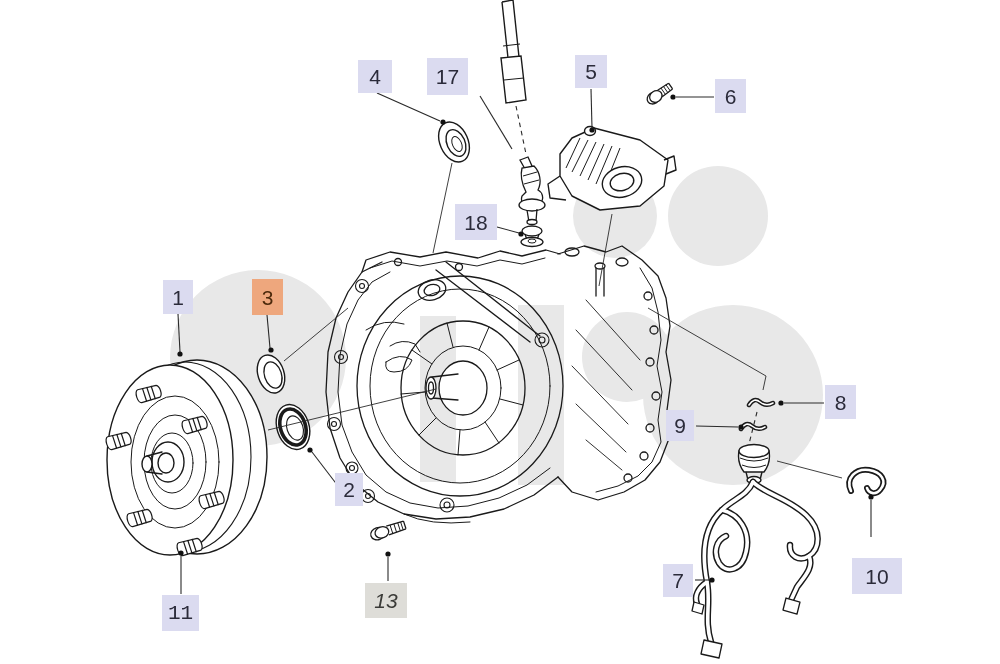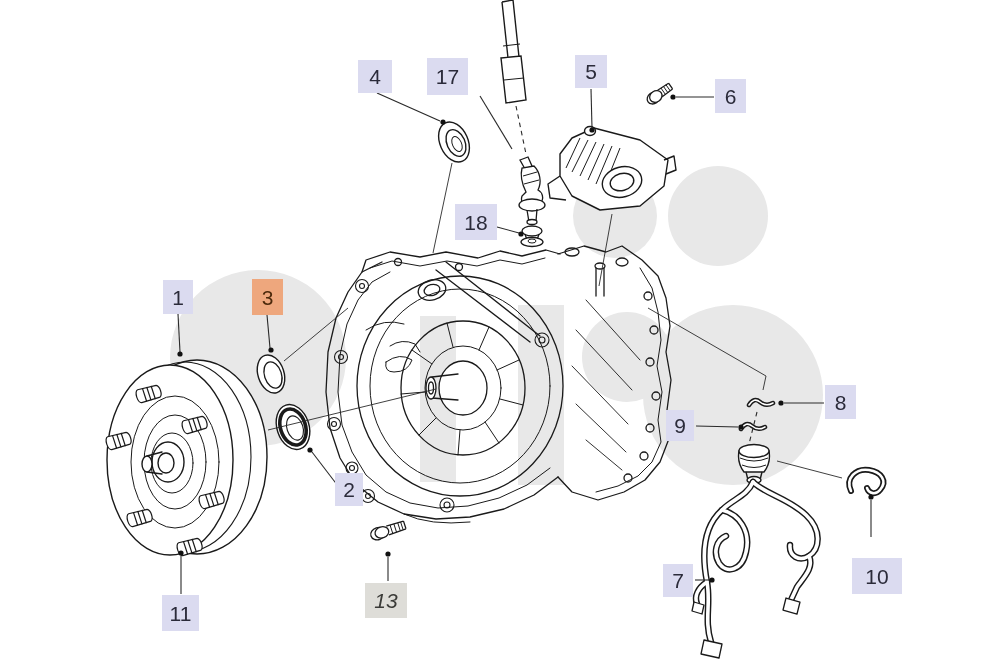--- a/index.html
+++ b/index.html
@@ -273,21 +273,21 @@
 
 <div id="labels-layer">
       <div class="part-label" style="left: 163px; top: 280px; width: 30px; height: 34px;">1</div>
       <div class="part-label highlight" style="left: 252px; top: 279px; width: 31px; height: 36px;">3</div>
       <div class="part-label" style="left: 358px; top: 60px; width: 34px; height: 33px;">4</div>
       <div class="part-label" style="left: 427px; top: 58px; width: 41px; height: 37px;">17</div>
       <div class="part-label" style="left: 575px; top: 55px; width: 32px; height: 33px;">5</div>
       <div class="part-label" style="left: 715px; top: 79px; width: 31px; height: 34px;">6</div>
       <div class="part-label" style="left: 455px; top: 204px; width: 42px; height: 36px;">18</div>
       <div class="part-label" style="left: 335px; top: 473px; width: 28px; height: 33px;">2</div>
-      <div class="part-label" style="left: 162px; top: 595px; width: 37px; height: 36px;">11</div>
+      <div class="part-label" style="left: 162px; top: 595px; width: 37px; height: 36px; font-family: Liberation Mono, monospace;">11</div>
       <div class="part-label muted" style="left: 365px; top: 583px; width: 42px; height: 35px;">13</div>
       <div class="part-label" style="left: 825px; top: 385px; width: 31px; height: 34px;">8</div>
       <div class="part-label" style="left: 666px; top: 410px; width: 28px; height: 31px;">9</div>
       <div class="part-label" style="left: 852px; top: 539px; width: 50px; height: 36px; margin-top: 19px;">10</div>
       <div class="part-label" style="left: 663px; top: 564px; width: 30px; height: 33px;">7</div>
     </div>
 
 </div>
 
 </body></html>

